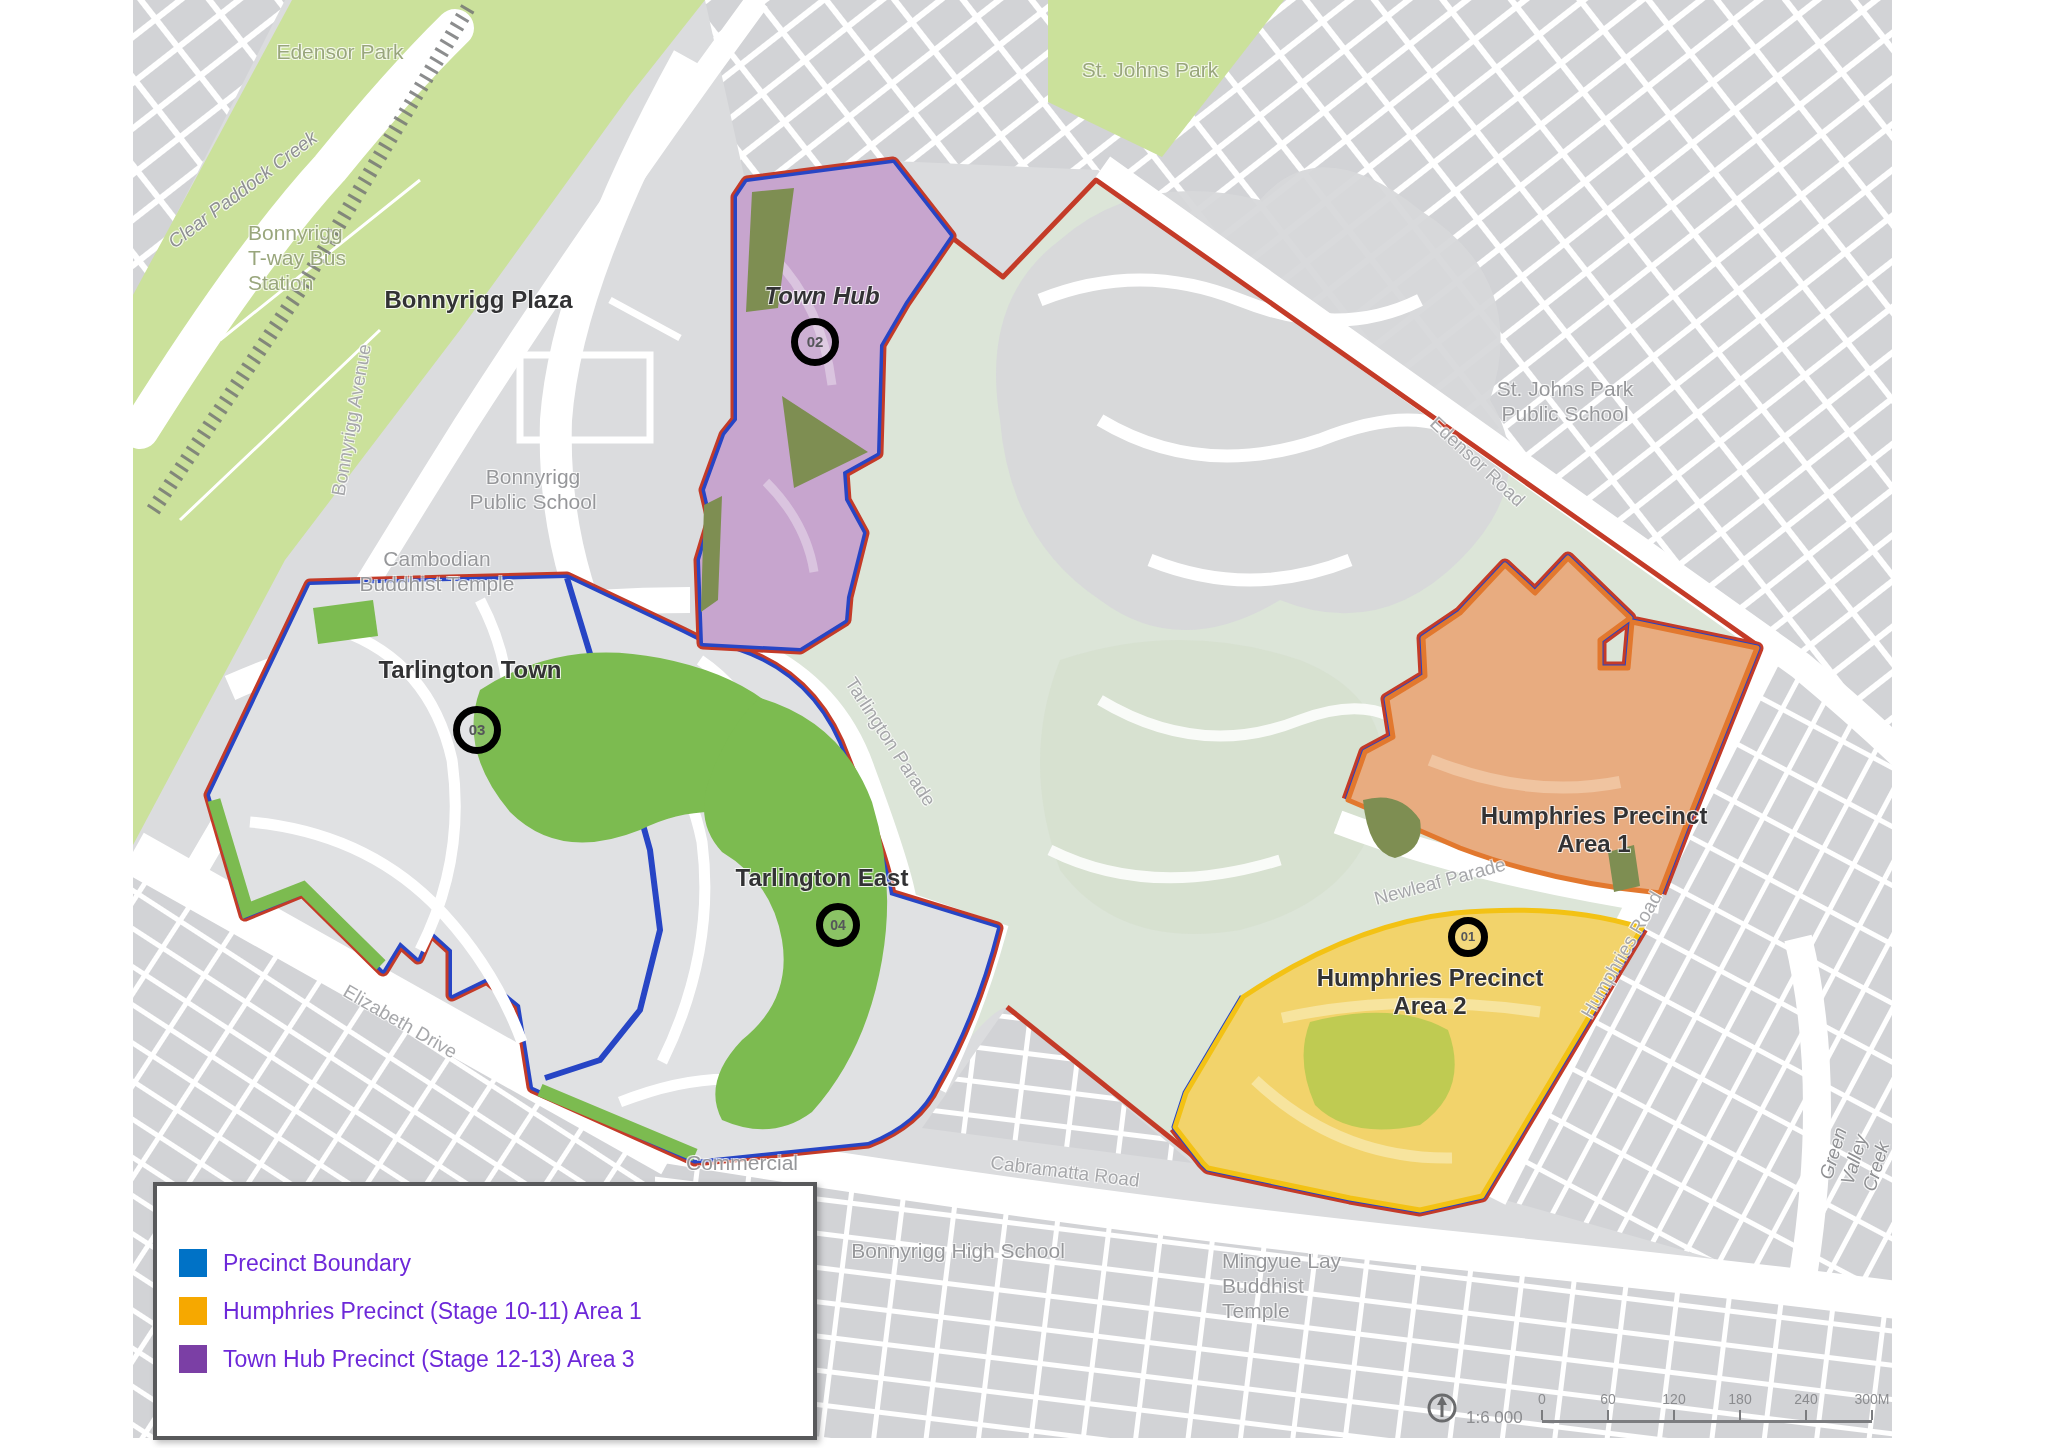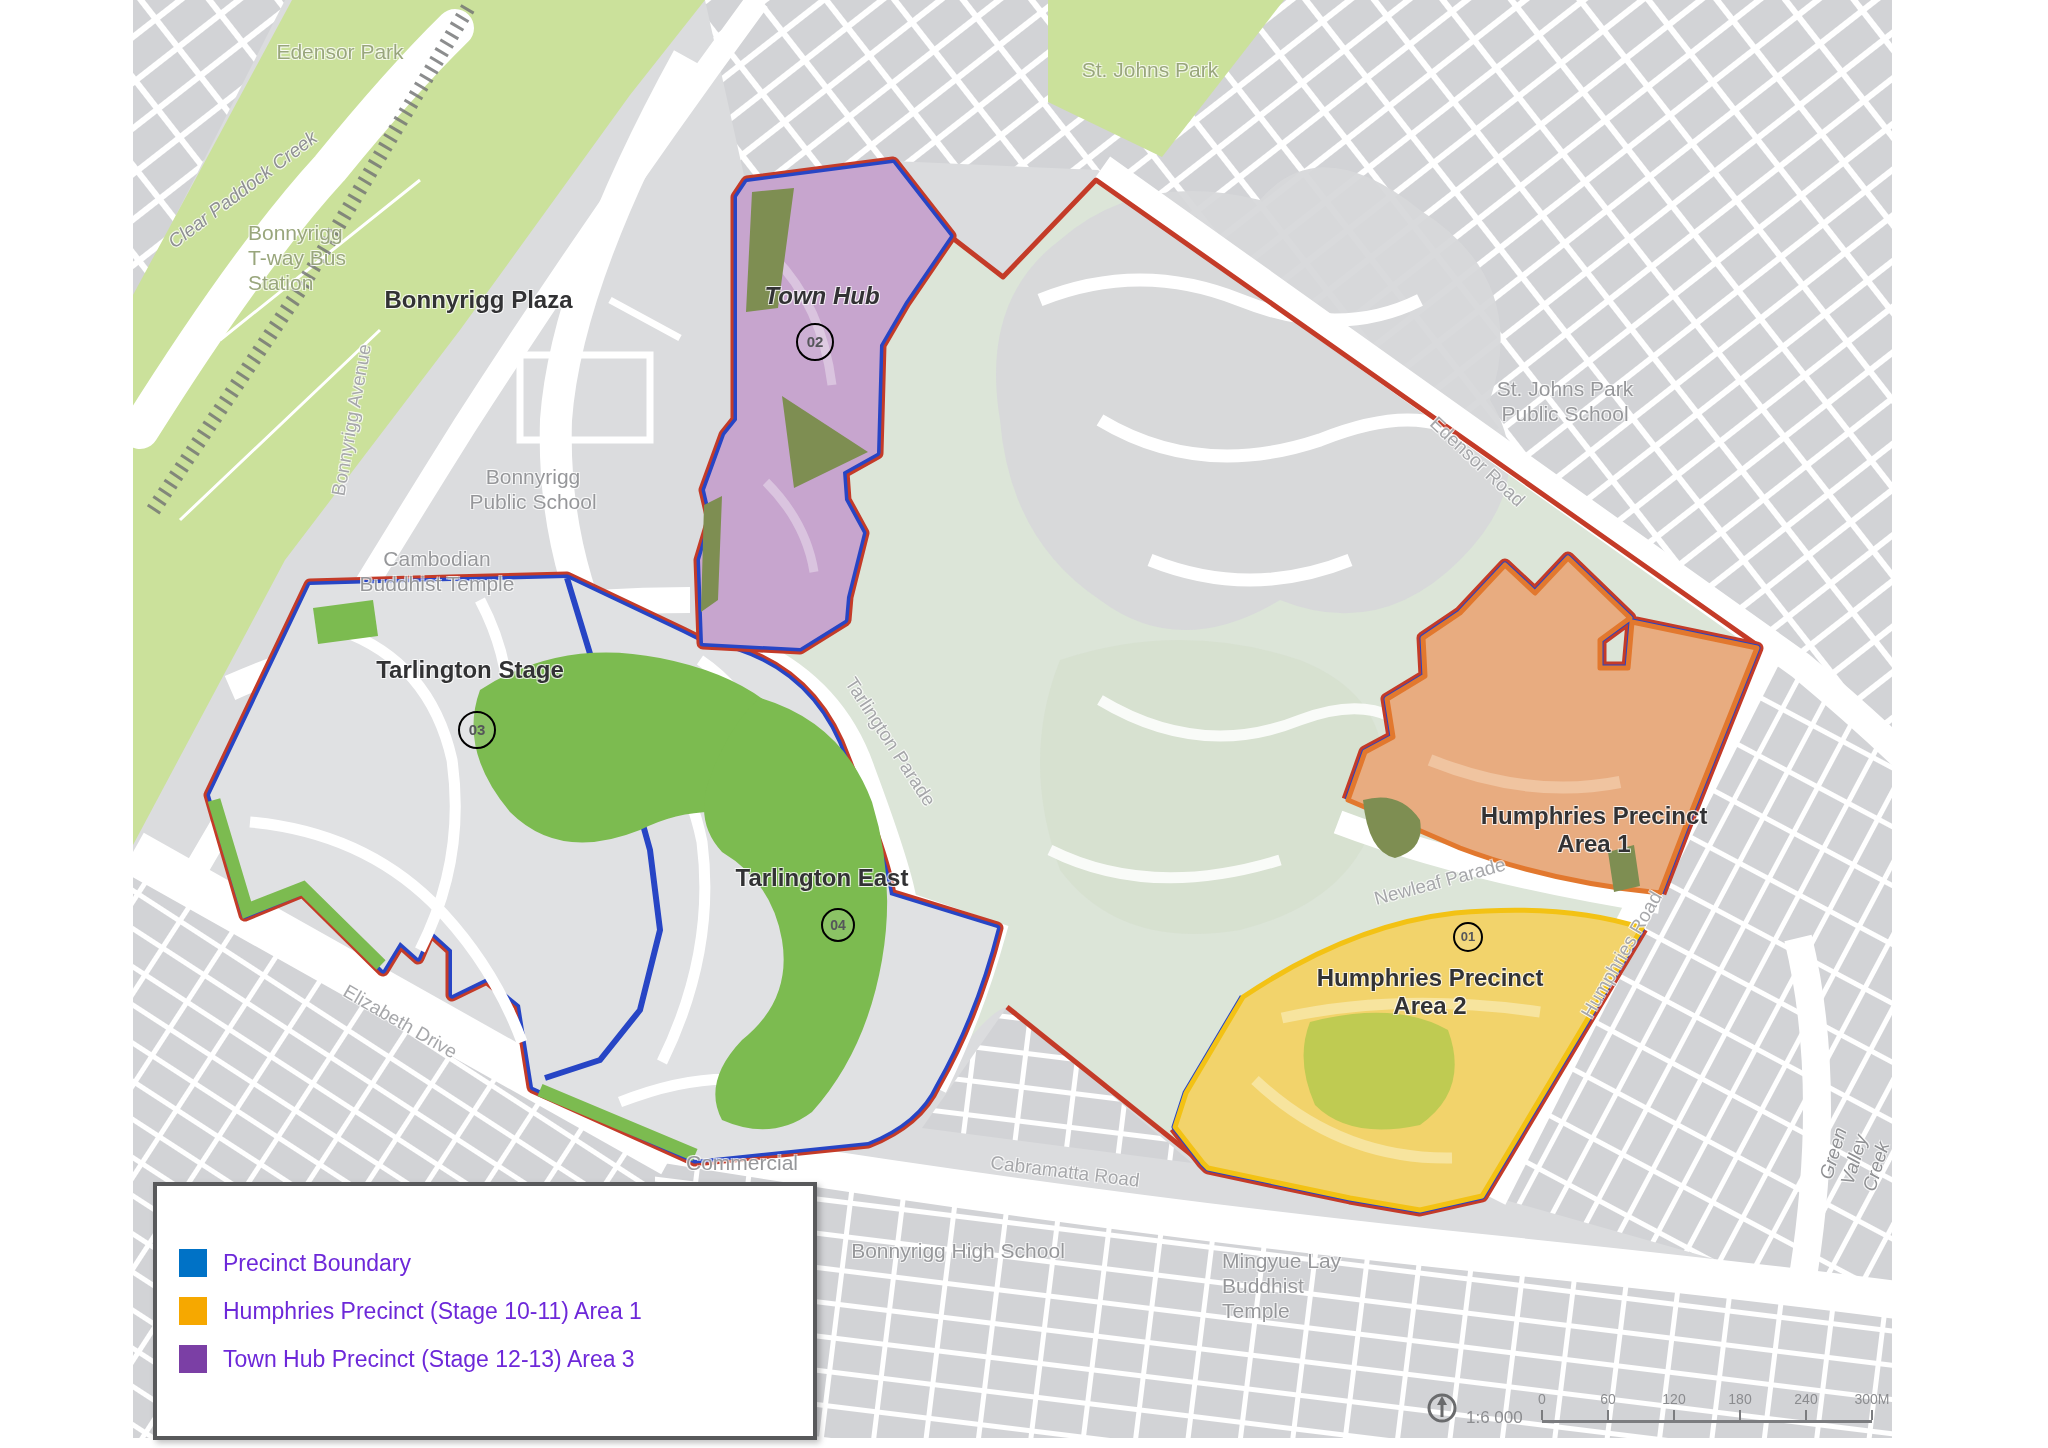--- a/index.html
+++ b/index.html
@@ -10,21 +10,21 @@
   #map-labels{position:absolute;left:0;top:0;width:100%;height:100%;pointer-events:none;}
   .map-label{position:absolute;white-space:pre-line;text-align:center;line-height:1.18;
     text-shadow:-1px -1px 0 rgba(255,255,255,.65),1px -1px 0 rgba(255,255,255,.65),
                 -1px 1px 0 rgba(255,255,255,.65),1px 1px 0 rgba(255,255,255,.65);}
   .map-label.gray {color:#96979A;font-size:21px;}
   .map-label.park {color:#99A67C;font-size:21px;}
   .map-label.road {color:#A6A7AA;font-size:19px;}
   .map-label.water{color:#8F9093;font-size:19px;font-style:italic;}
   .map-label.bold {color:#323234;font-size:24px;font-weight:700;}
   .map-label.badge{display:flex;align-items:center;justify-content:center;text-align:center;
-     border:2px solid #000000;border-radius:50%;color:#55565A;font-weight:700;
+     border:7px solid #000000;border-radius:50%;color:#55565A;font-weight:700;
      background:rgba(255,255,255,.12);text-shadow:none;}
   .left-align{text-align:left;}
   
   .legend{position:absolute;left:153px;top:1182px;width:664px;height:258px;background:#ffffff;
      border:4px solid #58595B;box-sizing:border-box;box-shadow:3px 3px 6px rgba(0,0,0,.25);
      display:flex;flex-direction:column;justify-content:center;gap:20px;padding:10px 0 10px 22px;}
   .legend-row{display:flex;align-items:center;gap:16px;}
   .legend-swatch{width:28px;height:28px;flex:0 0 28px;}
   .legend-text{font-size:23px;color:#6d28d9;}
   
@@ -150,21 +150,21 @@
       <div class="map-label park left-align" style="left: 248px; top: 258px; transform: translate(0px, -50%) rotate(0deg);">Bonnyrigg
 T-way Bus
 Station</div>
       <div class="map-label road" style="left: 352px; top: 420px; transform: translate(-50%, -50%) rotate(-80deg);">Bonnyrigg Avenue</div>
       <div class="map-label bold" style="left: 463px; top: 300px; transform: translate(-50%, -50%) rotate(0deg); padding-left: 31px;">Bonnyrigg Plaza</div>
       <div class="map-label gray" style="left: 533px; top: 490px; transform: translate(-50%, -50%) rotate(0deg);">Bonnyrigg
 Public School</div>
       <div class="map-label gray" style="left: 437px; top: 548px; transform: translate(-50%, -50%) rotate(0deg); margin-top: 24px;">Cambodian
 Buddhist Temple</div>
       <div class="map-label bold" style="left: 822px; top: 296px; transform: translate(-50%, -50%) rotate(0deg); font-style: italic;">Town Hub</div>
-      <div class="map-label bold" style="left: 470px; top: 670px; transform: translate(-50%, -50%) rotate(0deg);">Tarlington Stage</div>
+      <div class="map-label bold" style="left: 470px; top: 670px; transform: translate(-50%, -50%) rotate(0deg);">Tarlington Town</div>
       <div class="map-label bold" style="left: 822px; top: 878px; transform: translate(-50%, -50%) rotate(0deg);">Tarlington East</div>
       <div class="map-label road" style="left: 1477px; top: 462px; transform: translate(-50%, -50%) rotate(43deg);">Edensor Road</div>
       <div class="map-label gray" style="left: 1565px; top: 402px; transform: translate(-50%, -50%) rotate(0deg);">St. Johns Park
 Public School</div>
       <div class="map-label bold" style="left: 1594px; top: 830px; transform: translate(-50%, -50%) rotate(0deg);">Humphries Precinct
 Area 1</div>
       <div class="map-label road" style="left: 1440px; top: 882px; transform: translate(-50%, -50%) rotate(-15deg);">Newleaf Parade</div>
       <div class="map-label bold" style="left: 1430px; top: 992px; transform: translate(-50%, -50%) rotate(0deg);">Humphries Precinct
 Area 2</div>
       <div class="map-label road" style="left: 1622px; top: 955px; transform: translate(-50%, -50%) rotate(-60deg);">Humphries Road</div>

